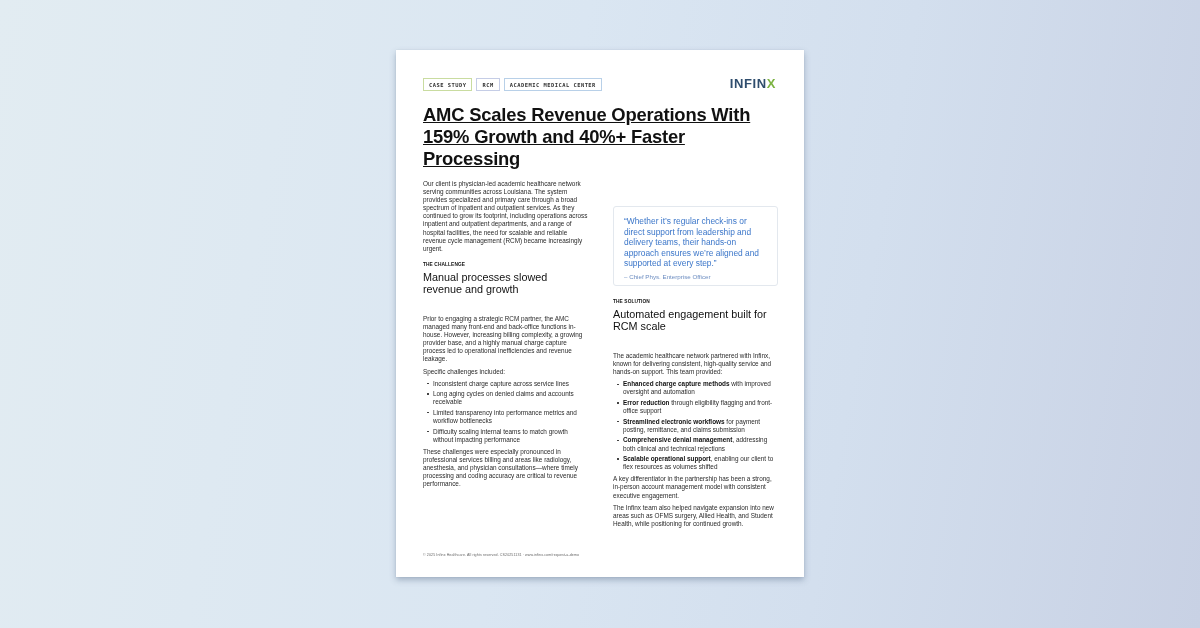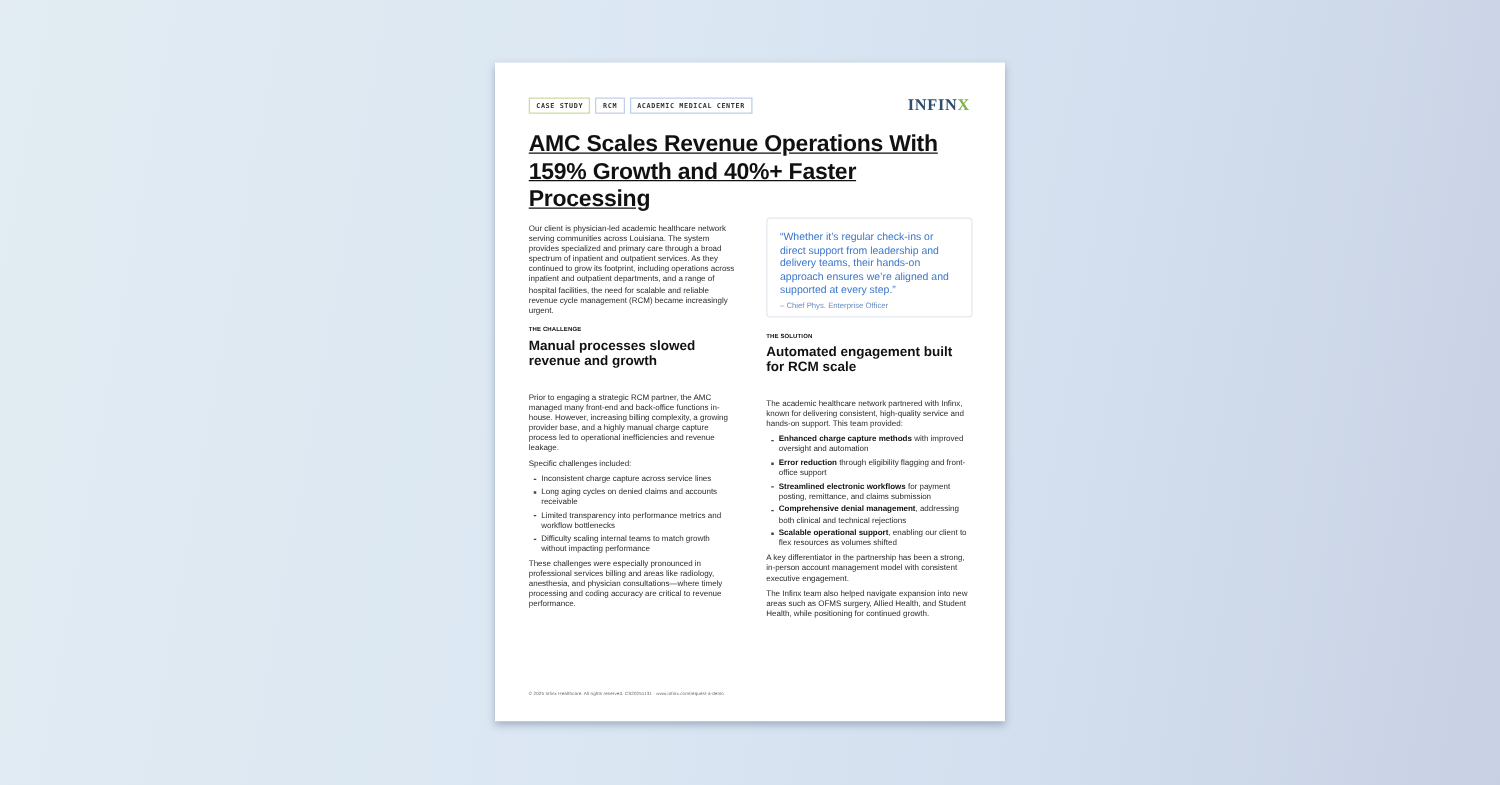--- a/index.html
+++ b/index.html
@@ -21,51 +21,51 @@
   .tag {
     font-family: "DejaVu Sans Mono", monospace;
     font-size: 5.4px; font-weight: bold; letter-spacing: 0.5px;
     color: #333; padding: 2.5px 5px; border: 1px solid #ccc; line-height: 6px;
   }
   .tag.t0 { border-color: #c9dca0; }
   .tag.t1 { border-color: #c5cde6; }
   .tag.t2 { border-color: #b8d0e8; }
   .logo {
     position: absolute; right: 28px; top: 26px;
-    font-size: 13px; font-weight: bold; letter-spacing: 0.6px; font-family: Liberation Serif, serif;
+    font-size: 13px; font-weight: bold; letter-spacing: 0.6px;
   }
   .logo .a { color: #2f4d6d; }
   .logo .b { color: #7cb342; }
   .title {
     position: absolute; left: 27px; top: 54px; width: 340px;
     font-size: 18.4px; font-weight: bold; line-height: 22px; color: #111;
     letter-spacing: -0.2px;
     text-decoration: underline;
   }
   .col { position: absolute; font-size: 6.4px; line-height: 8.1px; color: #2a2a2a; }
   .col.left { left: 27px; top: 130px; width: 165px; }
   .col.right { left: 217px; top: 124px; width: 165px; }
   .col p { margin-bottom: 4px; }
   .intro { margin-bottom: 8px !important; }
   .section-label {
     font-size: 4.8px; font-weight: bold; letter-spacing: 0.1px; color: #111;
     margin-bottom: 2px; text-transform: uppercase;
   }
   .section-head {
-    font-size: 10.8px; font-weight: bold; line-height: 12px; color: #111; margin-bottom: 20px;
+    font-size: 10.8px; font-weight: normal; line-height: 12px; color: #111; margin-bottom: 20px;
   }
   ul.bul { list-style: none; margin: 0 0 4px 0; padding-left: 4px; }
   ul.bul li { position: relative; padding-left: 6px; margin-bottom: 2.5px; }
   ul.bul li::before {
     content: ""; position: absolute; left: 0; top: 3.3px; width: 2px; height: 1.3px; background: #444;
   }
   ul.bul li b { color: #111; }
   .quote {
     border: 1px solid #e3e8ee; border-radius: 3px;
-    padding: 9px 10px 7px 10px; margin-bottom: 12px; height: 80px;
+    padding: 9px 10px 7px 10px; margin-bottom: 12px; height: 80px; margin-top: 32px;
   }
   .quote-text { font-size: 8.4px; line-height: 10.6px; color: #3b76c9; margin-bottom: 4px; }
   .quote-attr { font-size: 6.2px; color: #6b8cc0; }
   .footer {
     position: absolute; left: 27px; top: 503px;
     font-size: 3.6px; color: #666; letter-spacing: 0.1px;
   }
 </style>
 </head>
 <body>

